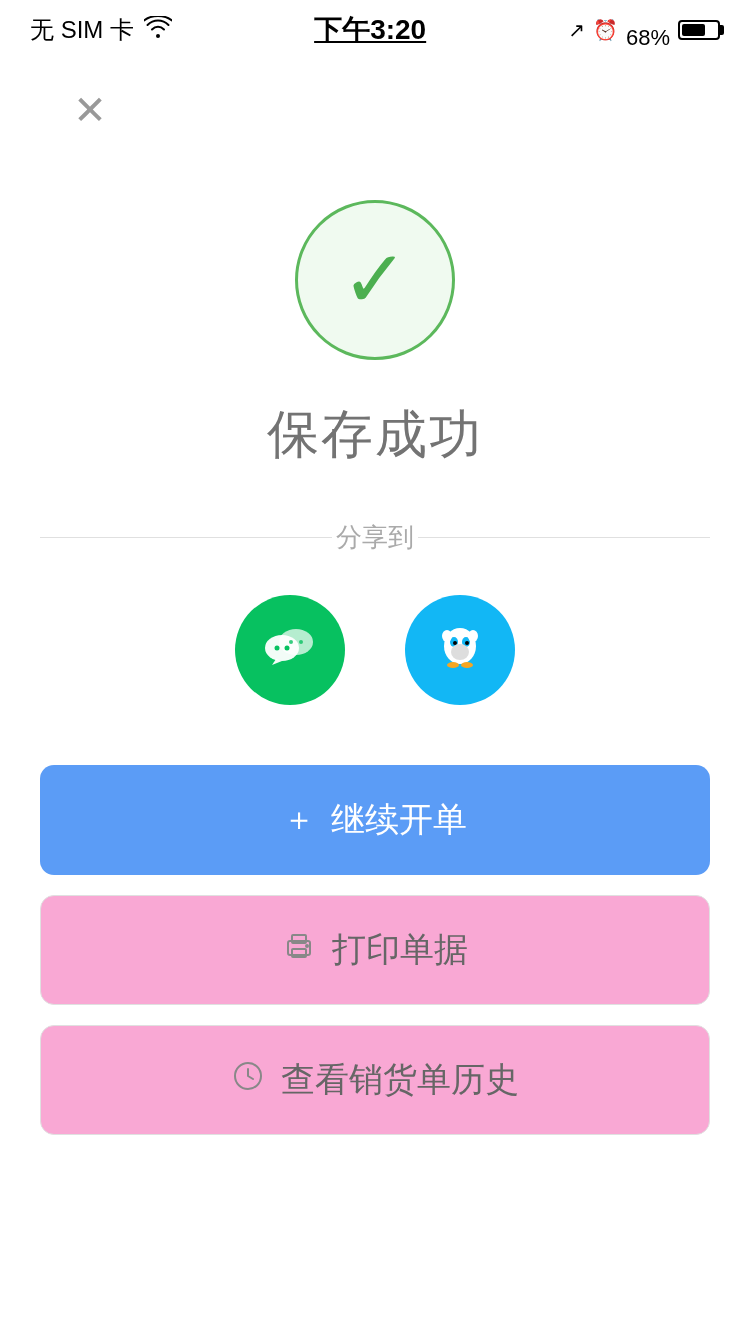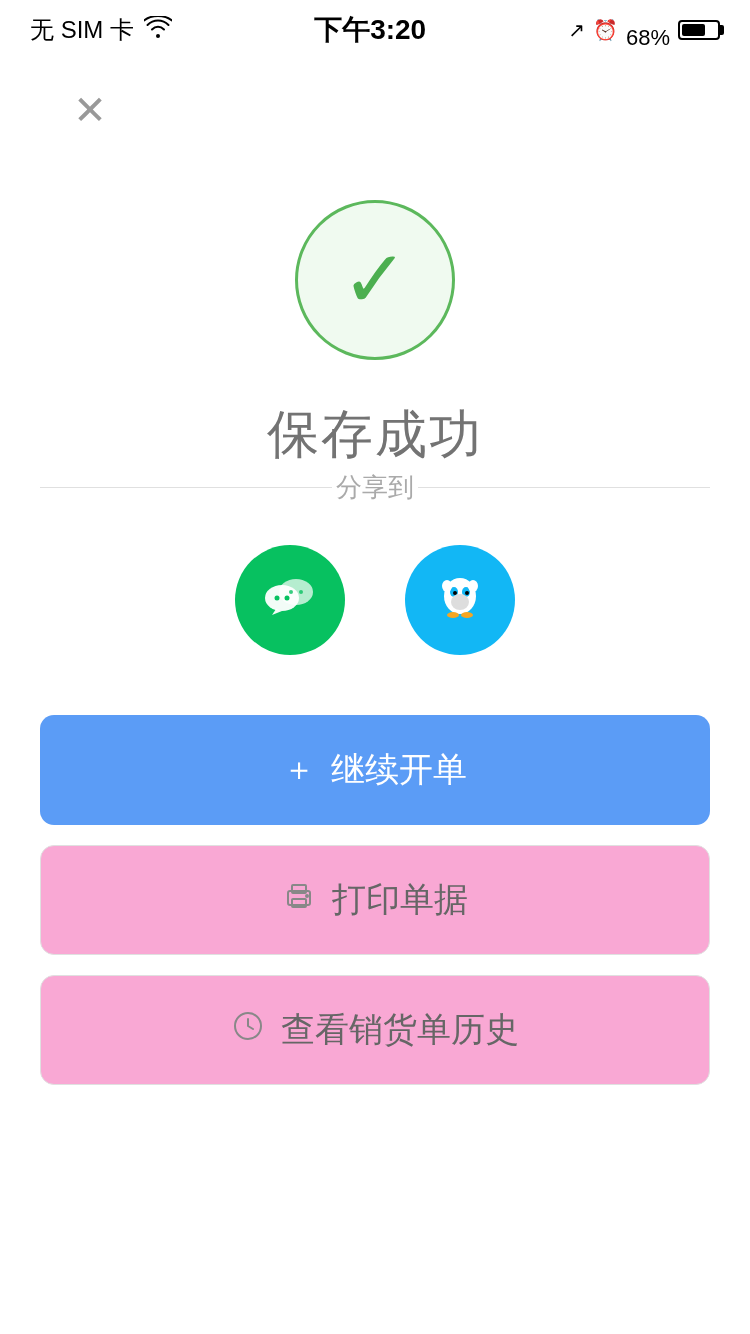--- a/index.html
+++ b/index.html
@@ -27,20 +27,21 @@
       align-items: center;
       gap: 10px;
       font-size: 24px;
       color: #000;
       font-weight: 500;
     }
     .status-center {
       font-size: 28px;
       font-weight: 600;
       color: #000;
+      text-decoration: underline;
     }
     .status-right {
       display: flex;
       align-items: center;
       gap: 8px;
       font-size: 22px;
       color: #000;
     }
     .battery-bar {
       display: inline-flex;
@@ -122,20 +123,21 @@
       font-weight: 400;
       margin-top: 40px;
       letter-spacing: 2px;
     }
 
     
     .share-divider {
       width: 100%;
       display: flex;
       align-items: center;
+      margin-top: 50px;
       gap: 4px;
     }
     .divider-line {
       flex: 1;
       height: 1px;
       background: #e0e0e0;
     }
     .divider-text {
       font-size: 26px;
       color: #aaa;

